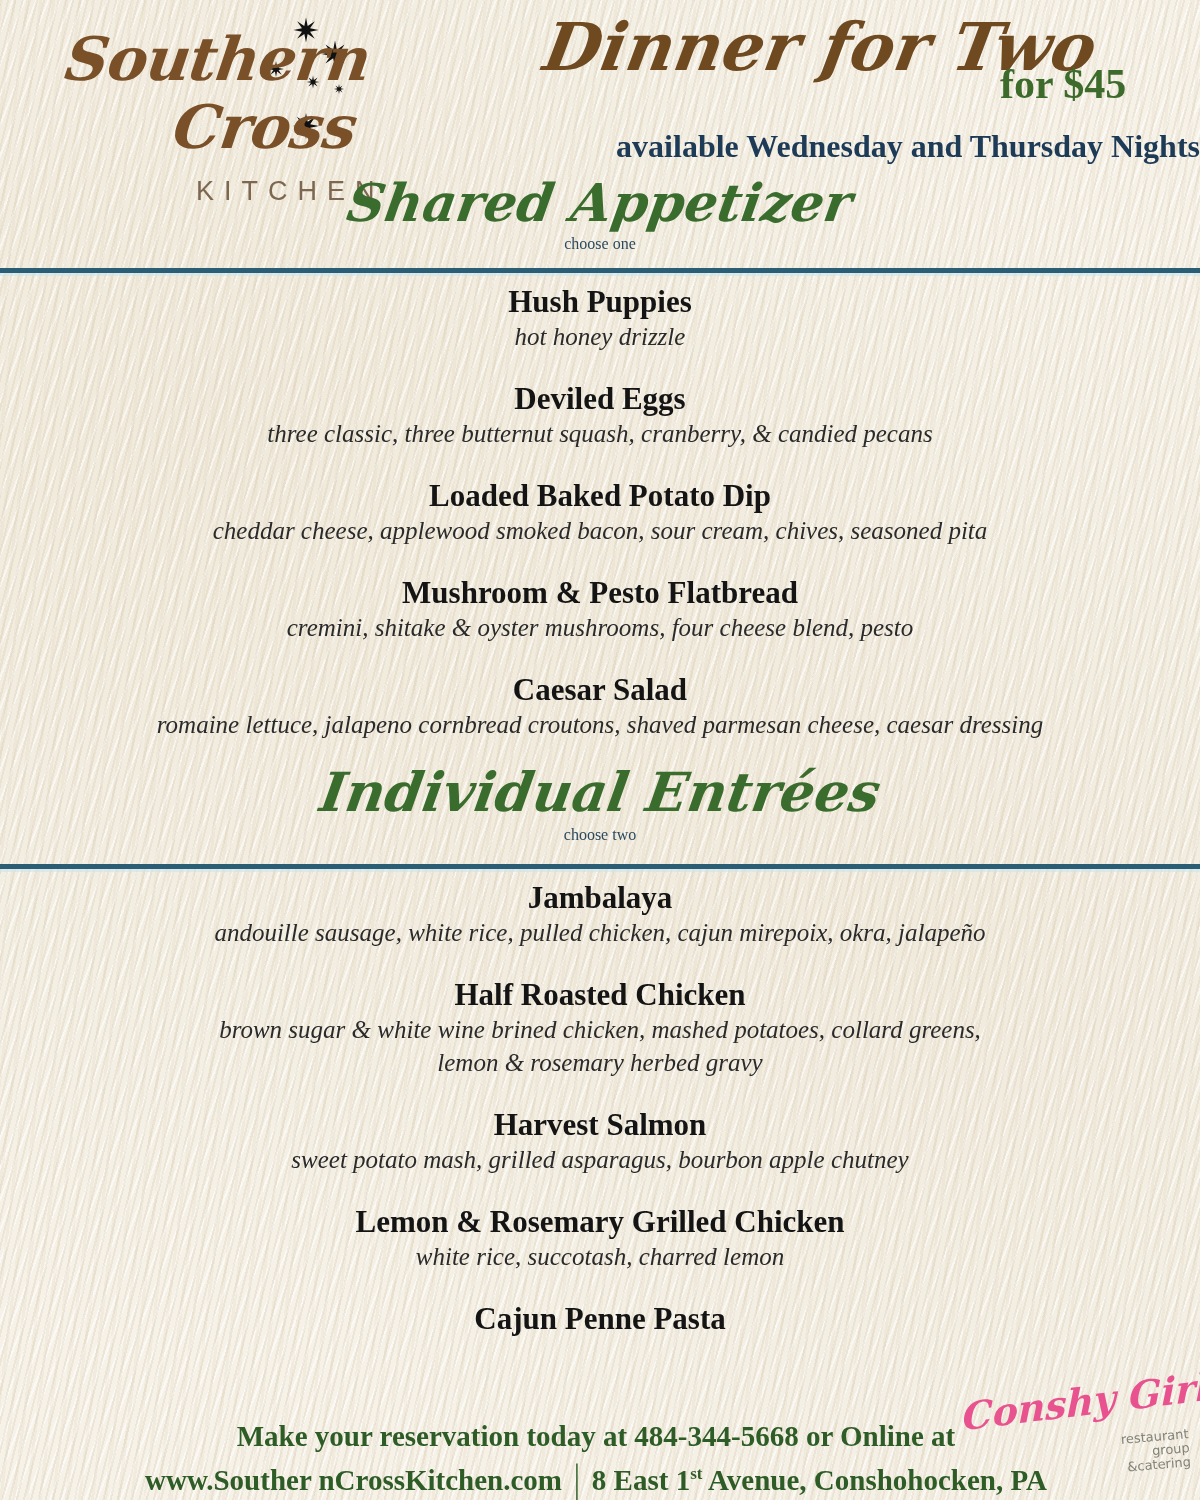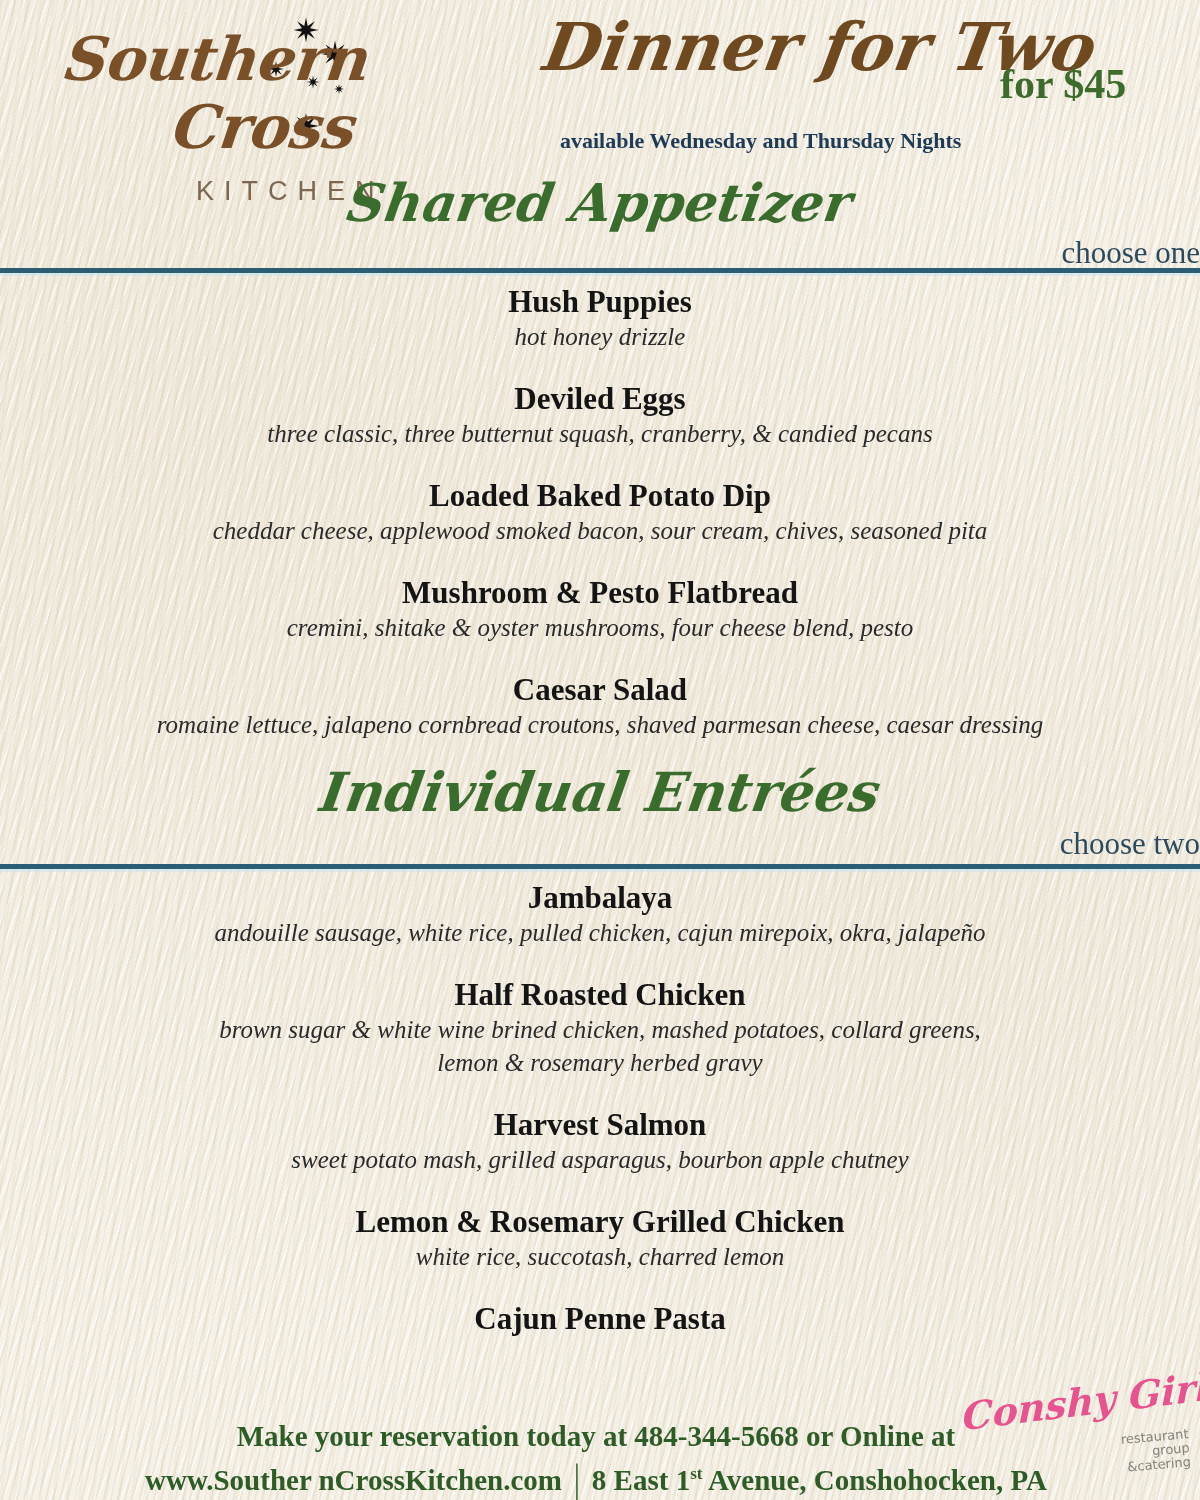--- a/index.html
+++ b/index.html
@@ -17,28 +17,28 @@
   
   .logo{position:absolute;left:58px;top:8px;width:390px;height:215px;}
   .logo-script{position:absolute;font-family:"DejaVu Serif",cursive;font-style:italic;font-weight:bold;color:#7a5029;letter-spacing:-1px;transform:skewX(-8deg);}
   .logo-southern{left:8px;top:16px;font-size:60px;}
   .logo-cross{left:116px;top:84px;font-size:60px;}
   .logo-kitchen{position:absolute;left:138px;top:168px;font-family:"Liberation Sans",sans-serif;font-size:27px;letter-spacing:10px;color:#7d6750;font-weight:400;text-align:center;}
   .logo-stars{position:absolute;left:0;top:0;width:390px;height:215px;pointer-events:none;}
   
   .dinner-title{position:absolute;left:545px;top:8px;width:420px;font-family:"DejaVu Serif",cursive;font-style:italic;font-weight:bold;font-size:66px;color:#6f4a21;transform:skewX(-10deg);white-space:nowrap;}
   .price{position:absolute;left:1000px;top:60px;font-size:42px;font-weight:bold;color:#3d6b2b;}
-  .availability{position:absolute;left:560px;top:128px;width:640px;text-align:left;font-size:22px;font-weight:bold;color:#1d3a56;}
+  .availability{position:absolute;left:560px;top:128px;width:640px;text-align:right;font-size:32px;font-weight:bold;color:#1d3a56;}
   .section-head{position:absolute;left:0;width:1200px;text-align:center;}
   .script-green{font-family:"DejaVu Serif",cursive;font-style:italic;font-weight:bold;color:#3a6c2d;transform:skewX(-9deg);display:inline-block;}
   .head-appetizer{top:172px;}
   .head-appetizer .script-green{font-size:52px;}
   .head-entrees{top:760px;}
   .head-entrees .script-green{font-size:54px;}
-  .choose{font-size:31px;color:#2c4a5e;margin-top:2px;text-align:right;}
+  .choose{font-size:16px;color:#2c4a5e;margin-top:2px;}
   .rule{position:absolute;left:0;width:1200px;height:5px;background:#2b5d74;box-shadow:0 3px 0 rgba(200,230,240,.55);}
   .rule-1{top:268px;}
   .rule-2{top:864px;}
   
   .menu-list{position:absolute;left:0;width:1200px;text-align:center;}
   .list-appetizers{top:284px;}
   .list-entrees{top:880px;}
   .item{margin-bottom:29px;}
   .item-name{font-size:31px;font-weight:bold;color:#141414;line-height:35px;}
   .item-desc{font-size:25px;font-style:italic;color:#2a2a2a;line-height:30px;margin-top:3px;}

